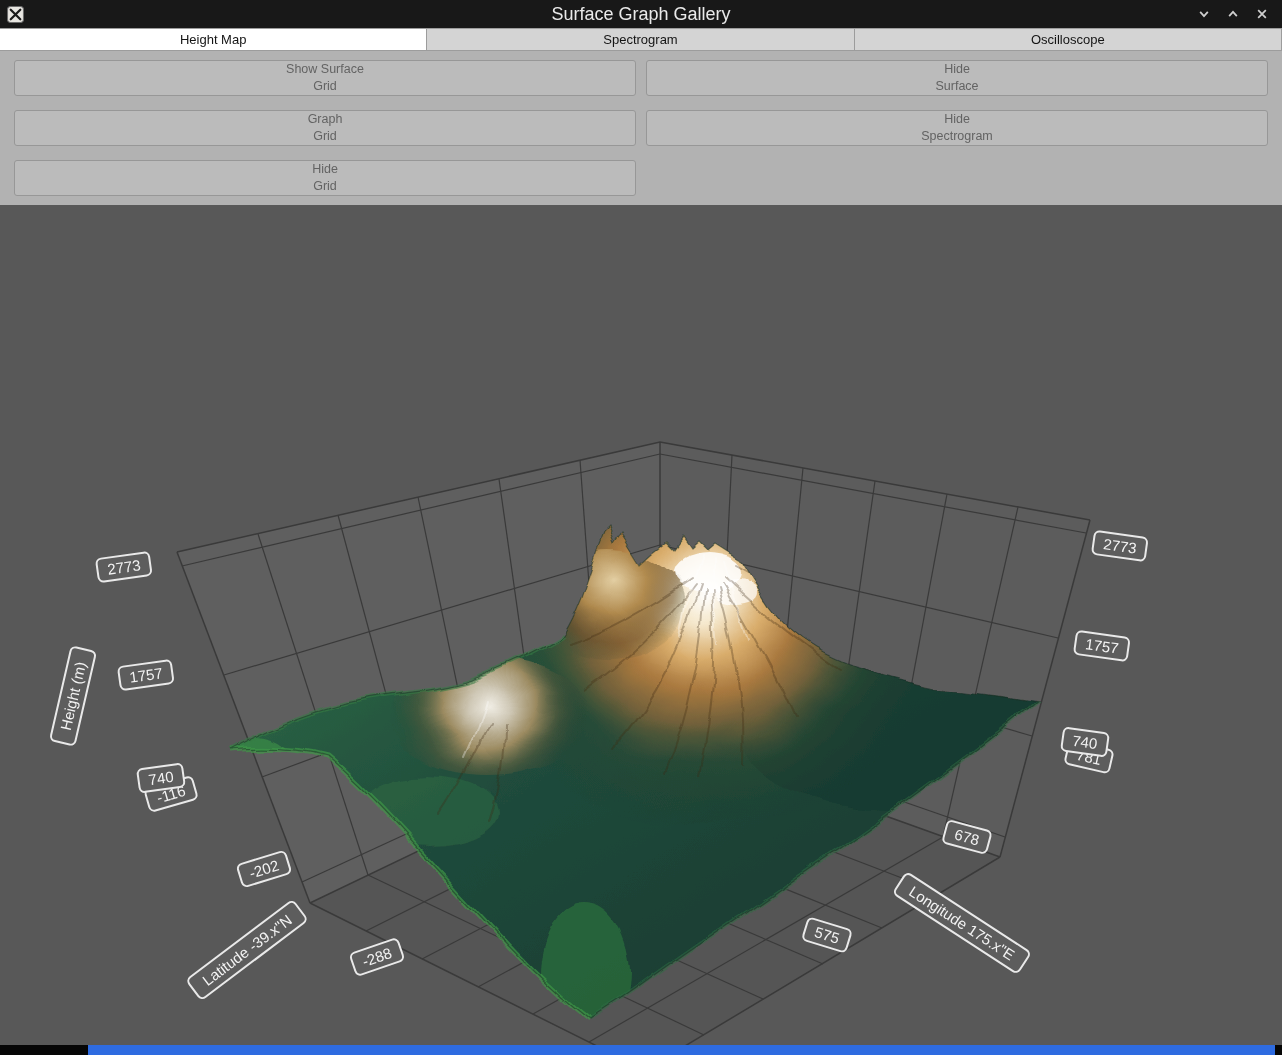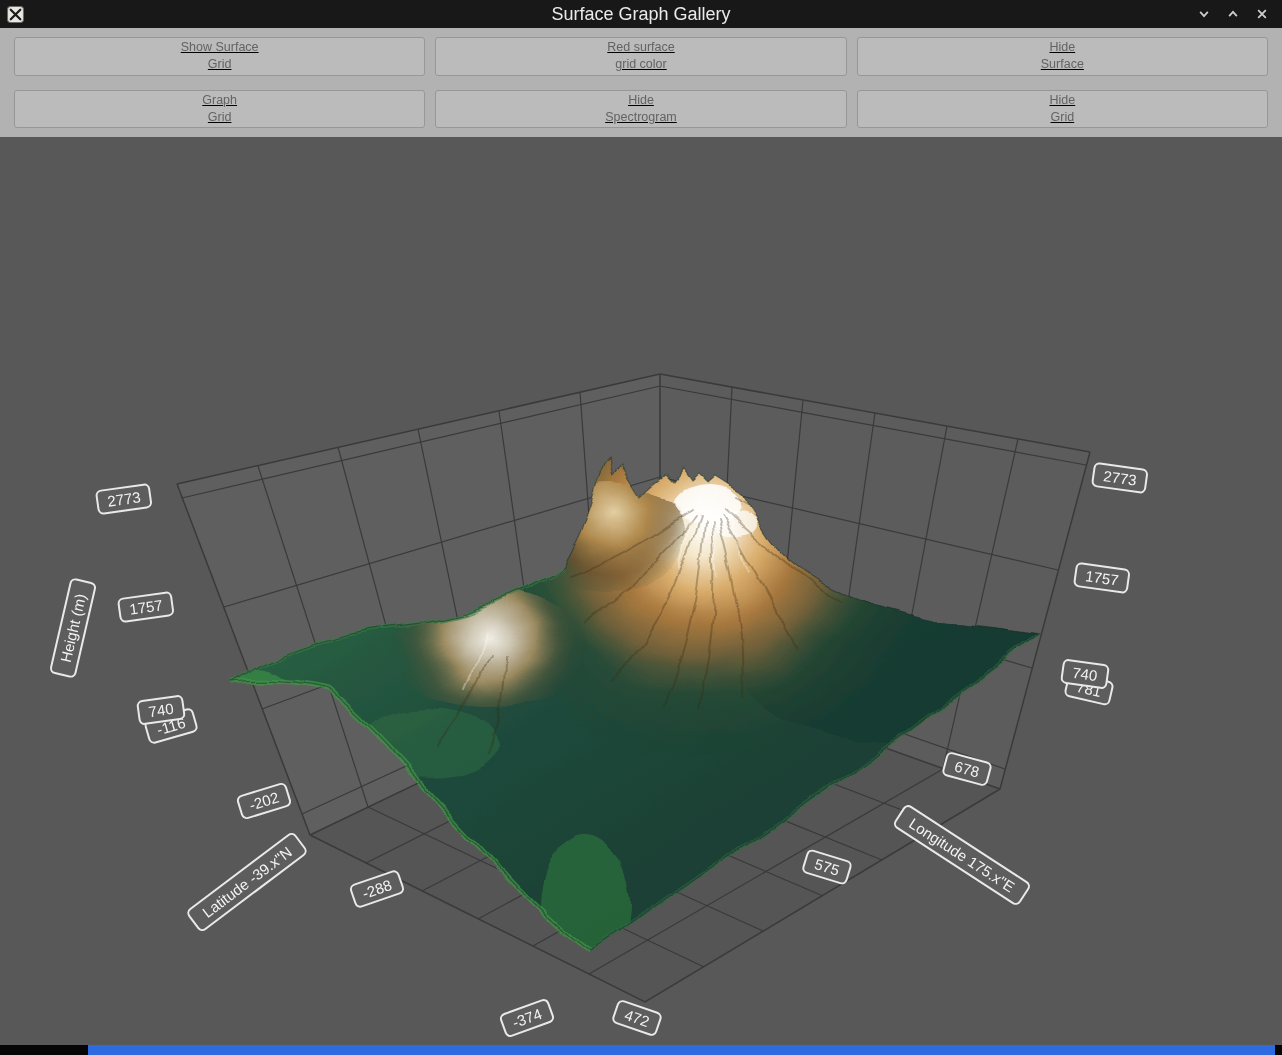--- a/index.html
+++ b/index.html
@@ -15,22 +15,22 @@
   .win-btn{width:20px;height:20px;display:flex;align-items:center;justify-content:center;}
 
   
   .tabbar{flex:0 0 23px;display:flex;background:#cfcfcf;}
   .tab{flex:1;display:flex;align-items:center;justify-content:center;font-size:13px;color:#141414;
        background:#d4d4d4;border:1px solid #9c9c9c;border-left:none;}
   .tab:first-child{border-left:none;}
   .tab.active{background:#ffffff;}
 
   
-  .panel{flex:0 0 109px;background:#b2b2b2;display:grid;grid-template-columns:1fr 1fr 1fr;
-         gap:14px 10px;padding:9px 14px;text-decoration:underline;}
+  .panel{flex:0 0 109px;background:#b2b2b2;display:grid;grid-template-columns:1fr 1fr;
+         gap:14px 10px;padding:9px 14px;}
   .btn{background:#bbbbbb;border:1px solid #979797;border-radius:3px;color:#636363;font-size:12.5px;
        line-height:17px;display:flex;flex-direction:column;align-items:center;justify-content:center;cursor:default;}
 
   
   .plot{flex:1;position:relative;background:#585858;overflow:hidden;}
   .plot svg{position:absolute;left:0;top:0;}
   .tick{position:absolute;z-index:2;transform:translate(-50%,-50%) rotate(var(--r,0deg));
         background:#5d5d5d;border:2px solid #e9e9e9;border-radius:6px;color:#f3f3f3;
         font-size:15px;padding:2px 9px;white-space:nowrap;}
   .tick.hz{z-index:3;}
@@ -63,29 +63,30 @@
         </svg>
       </span>
       <span class="win-btn">
         <svg width="12" height="12" viewBox="0 0 11 11">
           <path d="M2,2 L9,9 M9,2 L2,9" fill="none" stroke="#cfcfcf" stroke-width="1.6"></path>
         </svg>
       </span>
     </div>
   </div>
 
+  <div class="tabbar">
+    <div class="tab active">Height Map</div>
+    <div class="tab">Spectrogram</div>
+    <div class="tab">Oscilloscope</div>
+  </div>
 
   <div class="panel">
     <div class="btn">
       <span>Show Surface</span>
       <span>Grid</span>
-    </div>
-    <div class="btn">
-      <span>Red surface</span>
-      <span>grid color</span>
     </div>
     <div class="btn">
       <span>Hide</span>
       <span>Surface</span>
     </div>
     <div class="btn">
       <span>Graph</span>
       <span>Grid</span>
     </div>
     <div class="btn">

